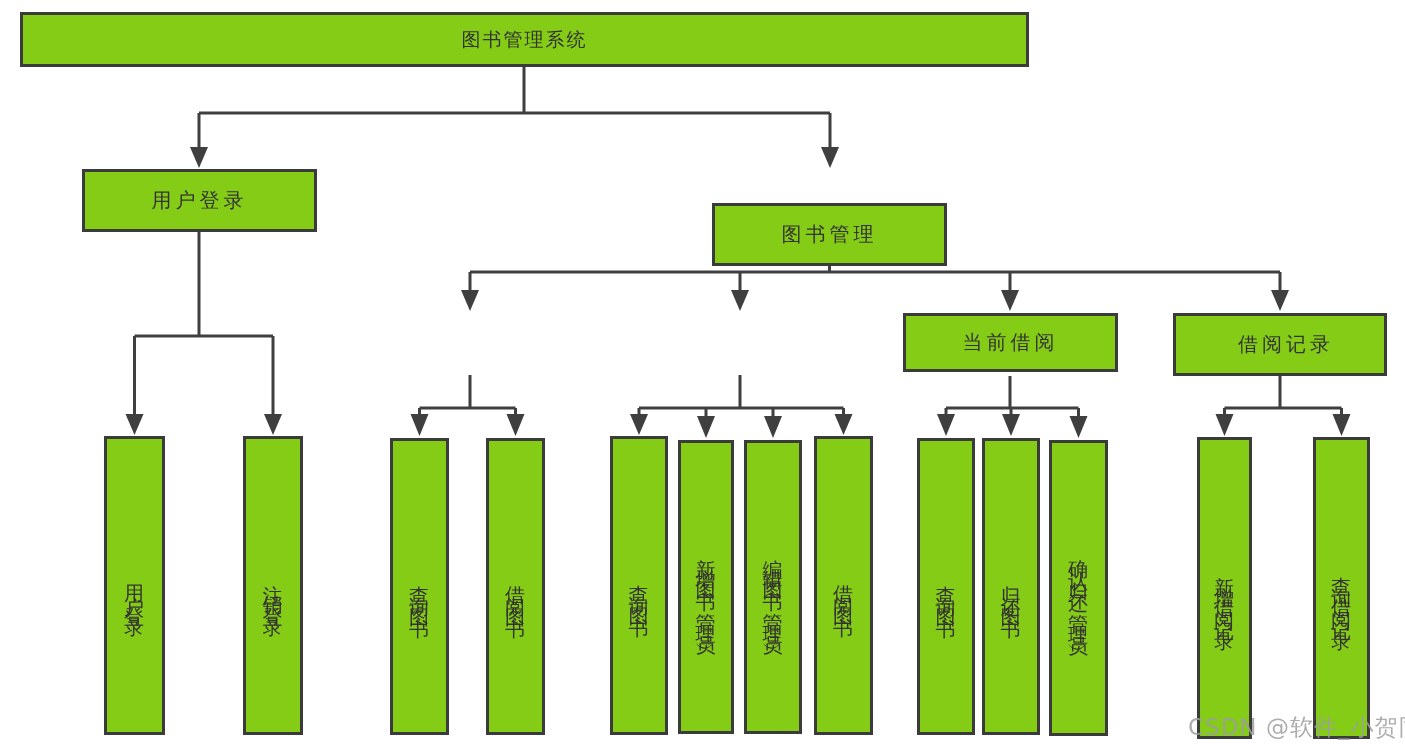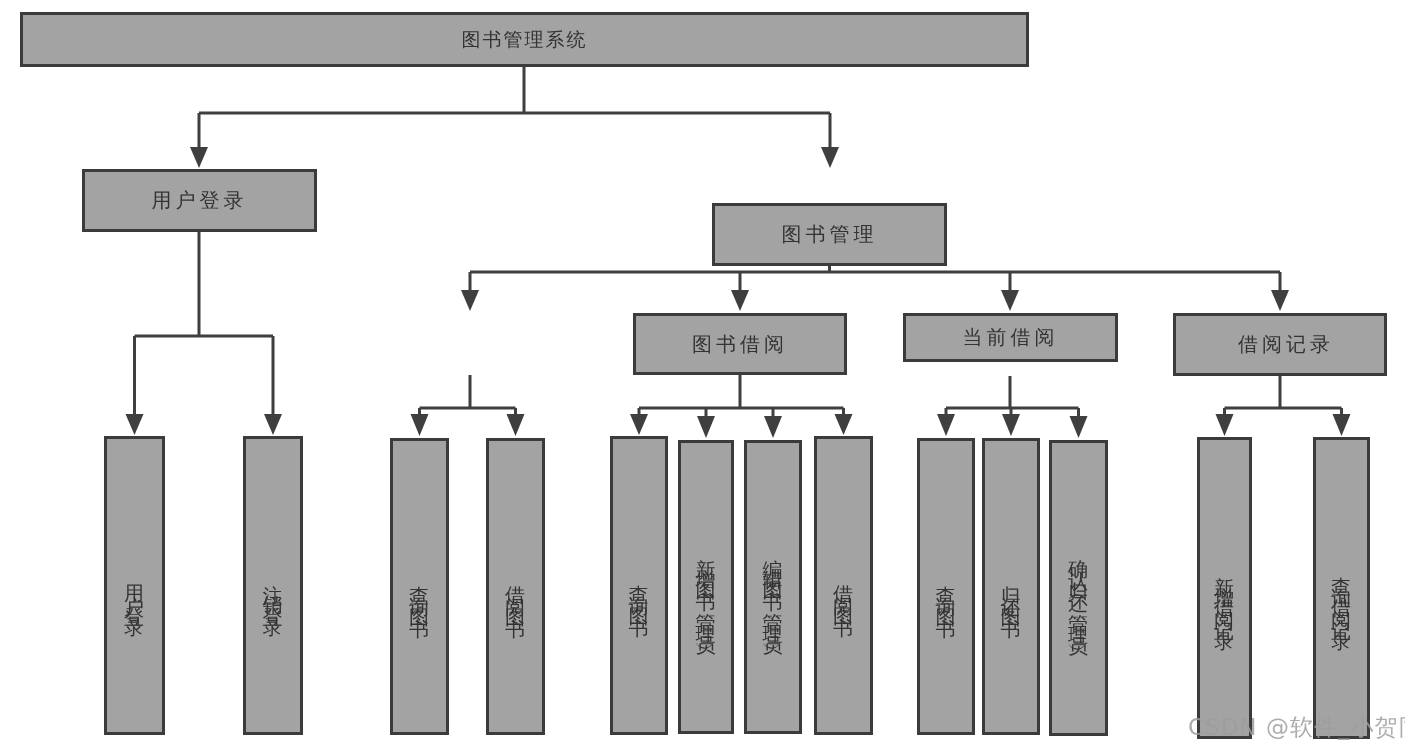--- a/index.html
+++ b/index.html
@@ -15,21 +15,21 @@
   svg.connectors {
     position: absolute;
     left: 0; top: 0;
     width: 1405px; height: 747px;
     pointer-events: none;
   }
   .node {
     position: absolute;
     box-sizing: border-box;
     border: 3px solid #3b3b3b;
-    background: #a3a3a3;
+    background: #84cc16;
     display: flex;
     align-items: center;
     justify-content: center;
   }
   .node.h span {
     font-size: 20px;
     letter-spacing: 4px;
     white-space: nowrap;
     color: #333333;
   }
@@ -42,21 +42,21 @@
     line-height: 1;
     color: #333333;
   }
   .leafbox .vtext { margin-bottom: -11px; }
   
   #n-root   { left: 20px;   top: 12px;  width: 1009px; height: 55px; }
   #n-l2-0   { left: 82px;   top: 169px; width: 235px;  height: 63px; }
   #n-l2-1   { left: 712px;  top: 169px; width: 235px;  height: 63px; margin-top: 34px; }
   #n-l3-0   { left: 363px;  top: 313px; width: 215px;  height: 62px; }
   #n-l3-1   { left: 633px;  top: 313px; width: 214px;  height: 62px; }
-  #n-l3-2   { left: 903px;  top: 313px; width: 215px;  height: 49px; }
+  #n-l3-2   { left: 903px;  top: 313px; width: 215px;  height: 59px; }
   #n-l3-3   { left: 1173px; top: 313px; width: 214px;  height: 63px; padding-left: 12px; }
   #n-leaf-0  { left: 104px;  top: 436px; width: 61px; height: 299px; }
   #n-leaf-1  { left: 243px;  top: 436px; width: 60px; height: 299px; }
   #n-leaf-2  { left: 390px;  top: 438px; width: 59px; height: 297px; }
   #n-leaf-3  { left: 486px;  top: 438px; width: 59px; height: 297px; }
   #n-leaf-4  { left: 610px;  top: 436px; width: 58px; height: 299px; }
   #n-leaf-5  { left: 678px;  top: 440px; width: 56px; height: 294px; }
   #n-leaf-6  { left: 744px;  top: 440px; width: 58px; height: 294px; }
   #n-leaf-7  { left: 814px;  top: 436px; width: 59px; height: 299px; }
   #n-leaf-8  { left: 917px;  top: 438px; width: 58px; height: 297px; }
@@ -126,23 +126,20 @@
     <span>图书管理系统</span>
   </div>
 
   <div class="node h" id="n-l2-0">
     <span>用户登录</span>
   </div>
   <div class="node h" id="n-l2-1">
     <span>图书管理</span>
   </div>
 
-  <div class="node h" id="n-l3-1">
-    <span>图书借阅</span>
-  </div>
   <div class="node h" id="n-l3-2">
     <span>当前借阅</span>
   </div>
   <div class="node h" id="n-l3-3">
     <span>借阅记录</span>
   </div>
 
   <div class="node leafbox" id="n-leaf-0">
     <span class="vtext">用户登录</span>
   </div>

